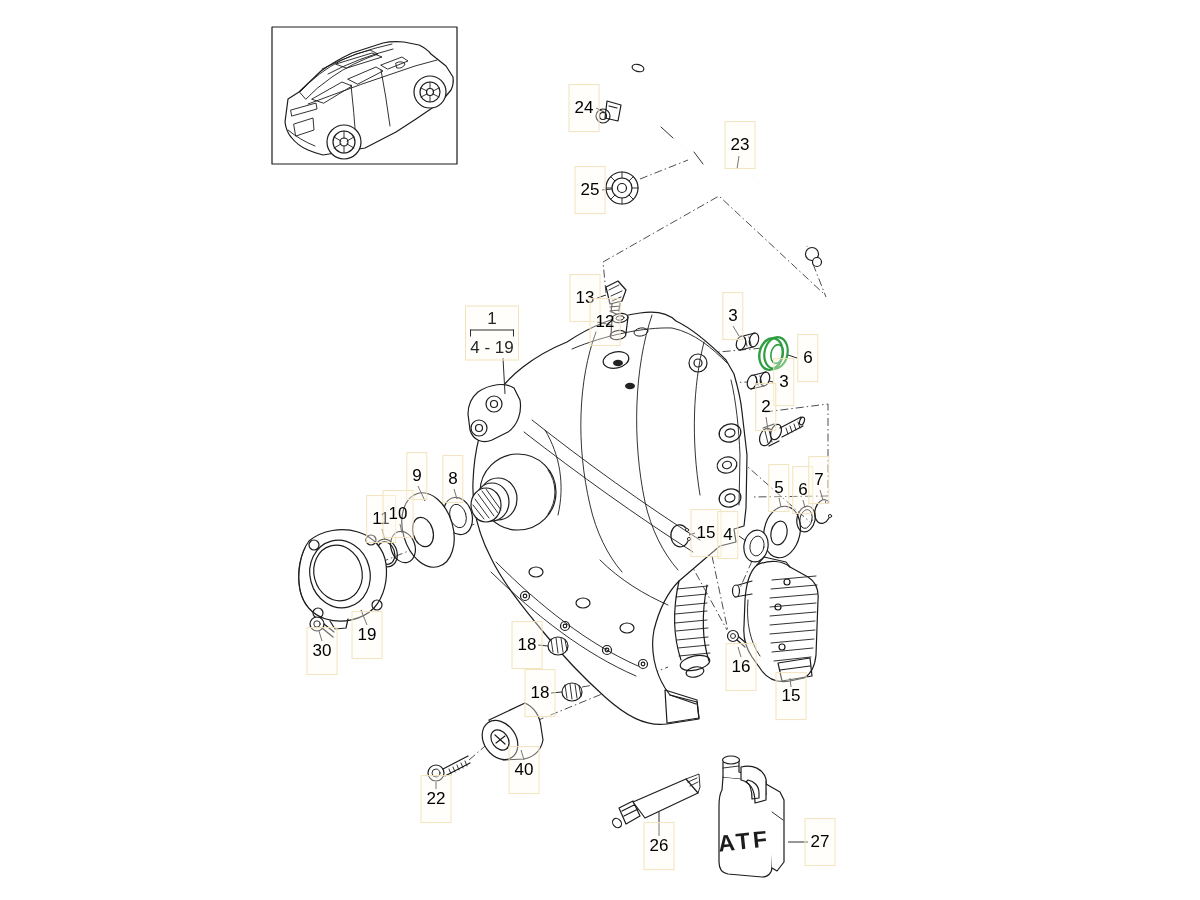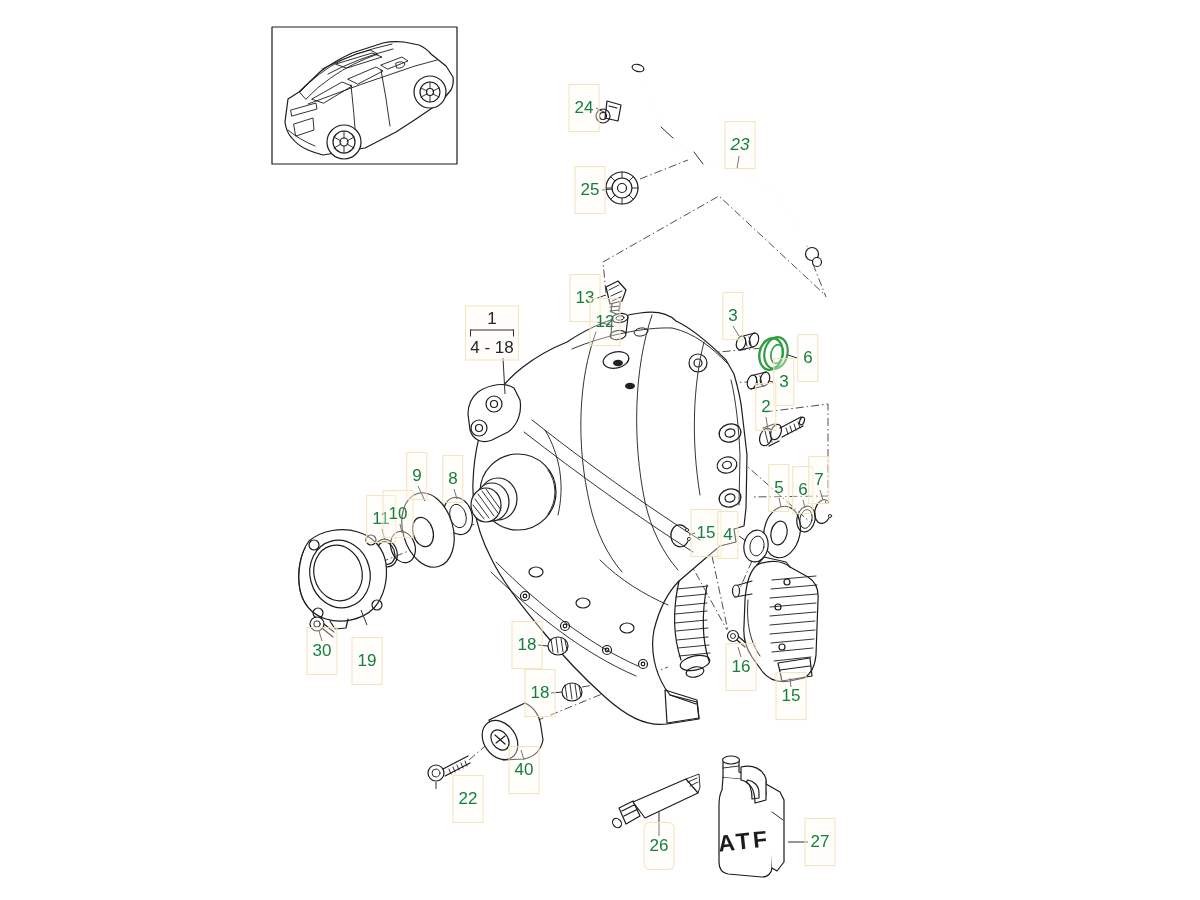--- a/index.html
+++ b/index.html
@@ -6,21 +6,21 @@
   .stage{position:relative;width:1200px;height:900px;background:#fff;overflow:hidden;
          font-family:"Liberation Sans", sans-serif;}
   .stage svg{position:absolute;left:0;top:0}
   svg .ln{fill:none;stroke:#1c1c1c;stroke-width:1.2;stroke-linecap:round;stroke-linejoin:round}
   svg .thin{stroke-width:0.9}
   svg .wfill{fill:#ffffff}
   svg .dark{fill:#222;stroke:none}
   svg .dash{fill:none;stroke:#3a3a3a;stroke-width:0.9;stroke-dasharray:8 3 1.5 3}
   svg .leader{fill:none;stroke:#2e2e2e;stroke-width:1}
   svg .hl{fill:none;stroke-linecap:round;stroke-linejoin:round}
-  .callout{position:absolute;transform:translate(-50%,-50%);font-size:17px;color:#15803d;
+  .callout{position:absolute;transform:translate(-50%,-50%);font-size:17px;color:#000000;
            line-height:1.05;padding:14px 5px;border:1px solid rgba(242,226,185,.95);
            background:rgba(255,252,243,.35);cursor:pointer;user-select:none;white-space:nowrap}
   .group-callout{position:absolute;transform:translate(-50%,-50%);text-align:center;
            font-size:17px;color:#262626;padding:2px 4px;cursor:pointer;
            border:1px solid rgba(242,226,185,.95);background:rgba(255,252,243,.35)}
   .group-callout .bracket{width:42px;height:6px;margin:1px auto 0 auto;
            border:1.3px solid #2e2e2e;border-bottom:none}
   .group-callout .range{margin-top:1px}
 </style>
 </head>
@@ -345,46 +345,46 @@
     <path class="leader" d="M524,760 L521,750"></path>
     <path class="leader" d="M436,789 L436,782"></path>
     <path class="leader" d="M659,836 L659,812"></path>
     <path class="leader" d="M808,842 L788,842"></path>
   </g>
 </svg>
 
   <div class="group-callout" style="left:492px;top:333px">
     <div>1</div>
     <div class="bracket"></div>
-    <div class="range">4 - 18</div>
+    <div class="range">4 - 19</div>
   </div>
 
   <div id="callout-layer">
       <div class="callout" style="left: 584px; top: 108px;">24</div>
       <div class="callout" style="left: 590px; top: 190px;">25</div>
-      <div class="callout" style="left: 740px; top: 145px; font-style: italic;">23</div>
+      <div class="callout" style="left: 740px; top: 145px;">23</div>
       <div class="callout" style="left: 585px; top: 298px;">13</div>
       <div class="callout" style="left: 585px; top: 322px; margin-left: 20px;">12</div>
       <div class="callout" style="left: 733px; top: 316px;">3</div>
       <div class="callout" style="left: 808px; top: 358px;">6</div>
       <div class="callout" style="left: 784px; top: 382px;">3</div>
       <div class="callout" style="left: 766px; top: 407px;">2</div>
       <div class="callout" style="left: 417px; top: 476px;">9</div>
       <div class="callout" style="left: 453px; top: 479px;">8</div>
       <div class="callout" style="left: 381px; top: 519px;">11</div>
       <div class="callout" style="left: 398px; top: 514px;">10</div>
       <div class="callout" style="left: 779px; top: 488px;">5</div>
       <div class="callout" style="left: 803px; top: 490px;">6</div>
       <div class="callout" style="left: 819px; top: 480px;">7</div>
       <div class="callout" style="left: 706px; top: 533px;">15</div>
       <div class="callout" style="left: 728px; top: 535px;">4</div>
-      <div class="callout" style="left: 367px; top: 635px; margin-top: 26px;">19</div>
+      <div class="callout" style="left: 367px; top: 635px;">19</div>
       <div class="callout" style="left: 322px; top: 651px;">30</div>
       <div class="callout" style="left: 527px; top: 645px;">18</div>
       <div class="callout" style="left: 540px; top: 693px;">18</div>
       <div class="callout" style="left: 741px; top: 667px;">16</div>
       <div class="callout" style="left: 791px; top: 696px;">15</div>
       <div class="callout" style="left: 524px; top: 770px;">40</div>
-      <div class="callout" style="left: 436px; top: 799px; margin-left: 32px;">22</div>
-      <div class="callout" style="left: 659px; top: 846px; border-radius: 6px;">26</div>
+      <div class="callout" style="left: 436px; top: 799px;">22</div>
+      <div class="callout" style="left: 659px; top: 846px;">26</div>
       <div class="callout" style="left: 820px; top: 842px;">27</div>
     </div>
 </div>
 
 </body></html>

